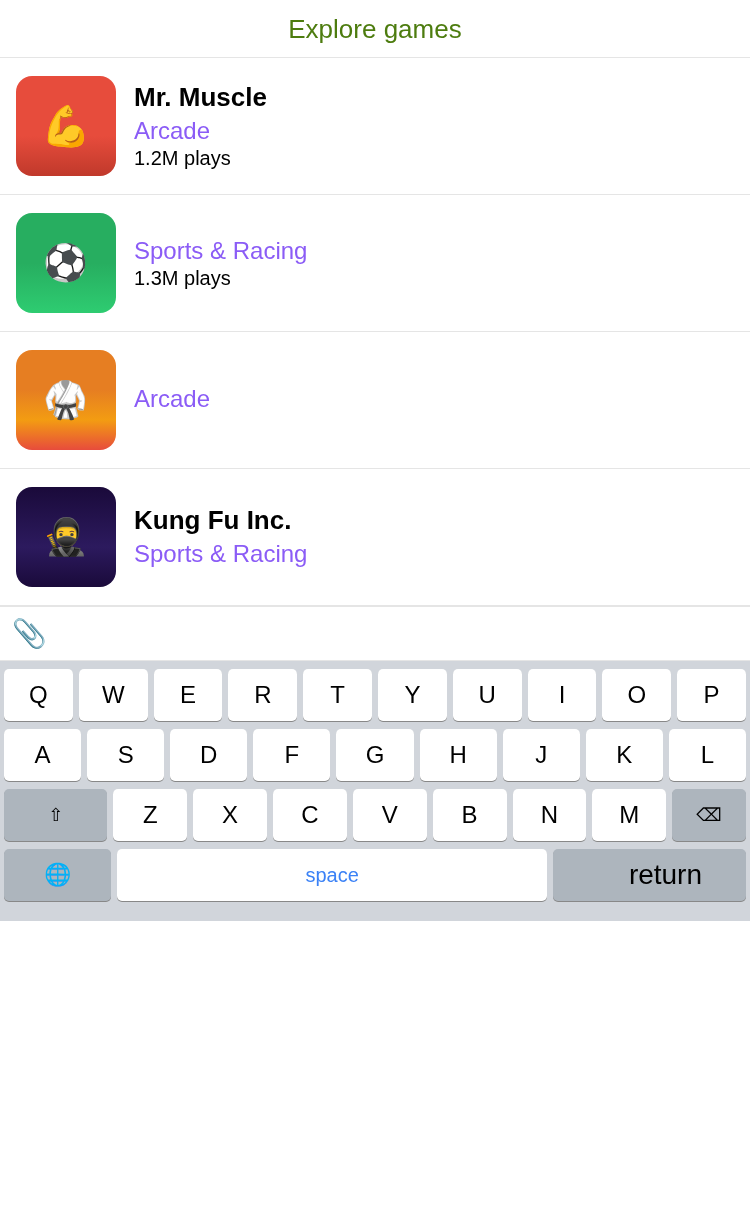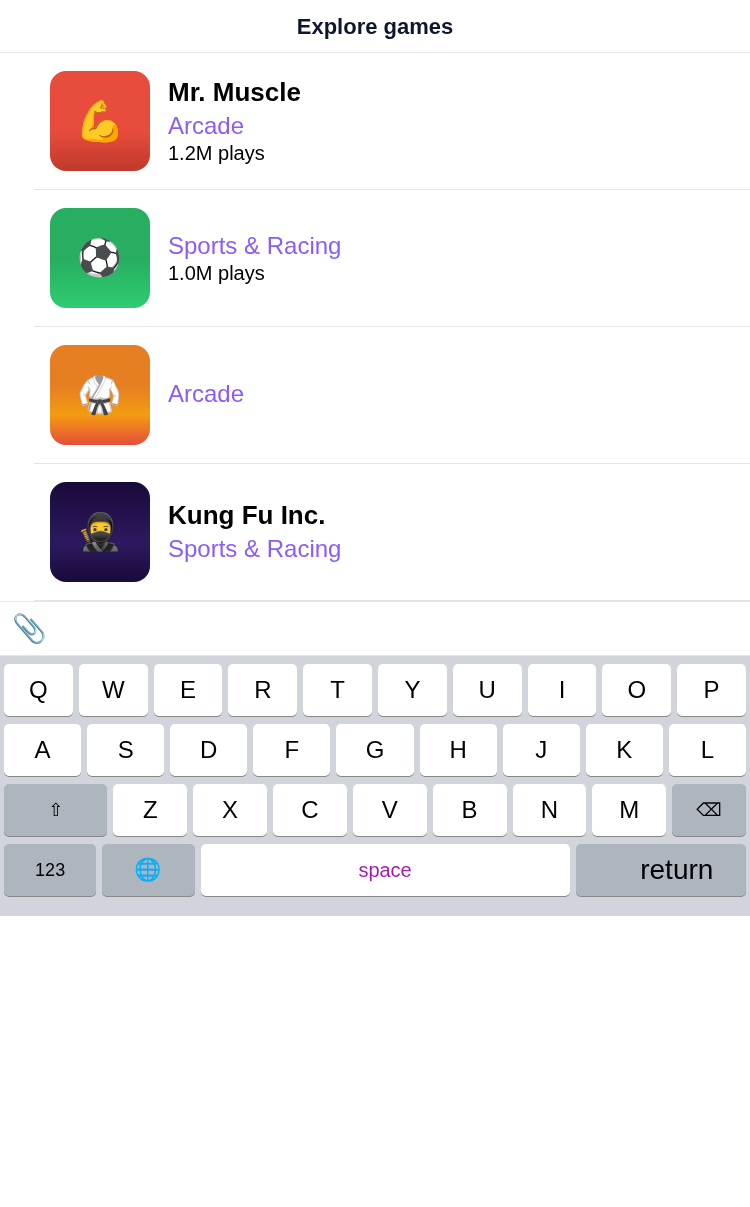--- a/index.html
+++ b/index.html
@@ -11,30 +11,29 @@
       overflow: hidden;
     }
 
     
     .explore-header {
       text-align: center;
       padding: 14px 0 12px;
       border-bottom: 1px solid #e5e5e5;
     }
     .explore-header a {
-      color: #0f172a;
-      font-size: 22px;
-      font-weight: 700;
+      color: #4d7c0f;
+      font-size: 26px;
+      font-weight: 400;
       text-decoration: none;
     }
 
     
     .game-list {
       background: #fff;
-      margin-left: 34px;
     }
     .game-item {
       display: flex;
       align-items: center;
       padding: 18px 16px;
       border-bottom: 1px solid #e5e5e5;
     }
     .game-thumb {
       width: 100px;
       height: 100px;
@@ -189,21 +188,21 @@
     }
     .key-special {
       background: #adb5bd;
       color: #000;
       font-size: 18px;
     }
     .key-space {
       flex: 4;
       background: #fff;
       font-size: 20px;
-      color: #a21caf;
+      color: #3b82f6;
     }
     .key-return {
       background: #adb5bd;
       font-size: 28px;
       flex: 1.5;
       padding-left: 32px;
     }
     .key-123 {
       background: #adb5bd;
       font-size: 18px;
@@ -245,21 +244,21 @@
       <div class="game-title">Mr. Muscle</div>
       <div class="game-category">Arcade</div>
       <div class="game-plays">1.2M plays</div>
     </div>
   </div>
 
   <div class="game-item">
     <div class="game-thumb thumb-football-star"></div>
     <div class="game-info">
       <div class="game-category">Sports &amp; Racing</div>
-      <div class="game-plays">1.0M plays</div>
+      <div class="game-plays">1.3M plays</div>
     </div>
   </div>
 
   <div class="game-item">
     <div class="game-thumb thumb-karate-kido"></div>
     <div class="game-info">
       <div class="game-category">Arcade</div>
     </div>
   </div>
 
@@ -310,19 +309,18 @@
     <div class="key">X</div>
     <div class="key">C</div>
     <div class="key">V</div>
     <div class="key">B</div>
     <div class="key">N</div>
     <div class="key">M</div>
     <div class="key key-special key-delete">⌫</div>
   </div>
 
   <div class="keyboard-bottom-row keyboard-row">
-    <div class="key key-special key-123">123</div>
     <div class="key key-special key-globe">🌐</div>
     <div class="key key-space">space</div>
     <div class="key key-special key-return">return</div>
   </div>
 
 </div>
 
 </body></html>

